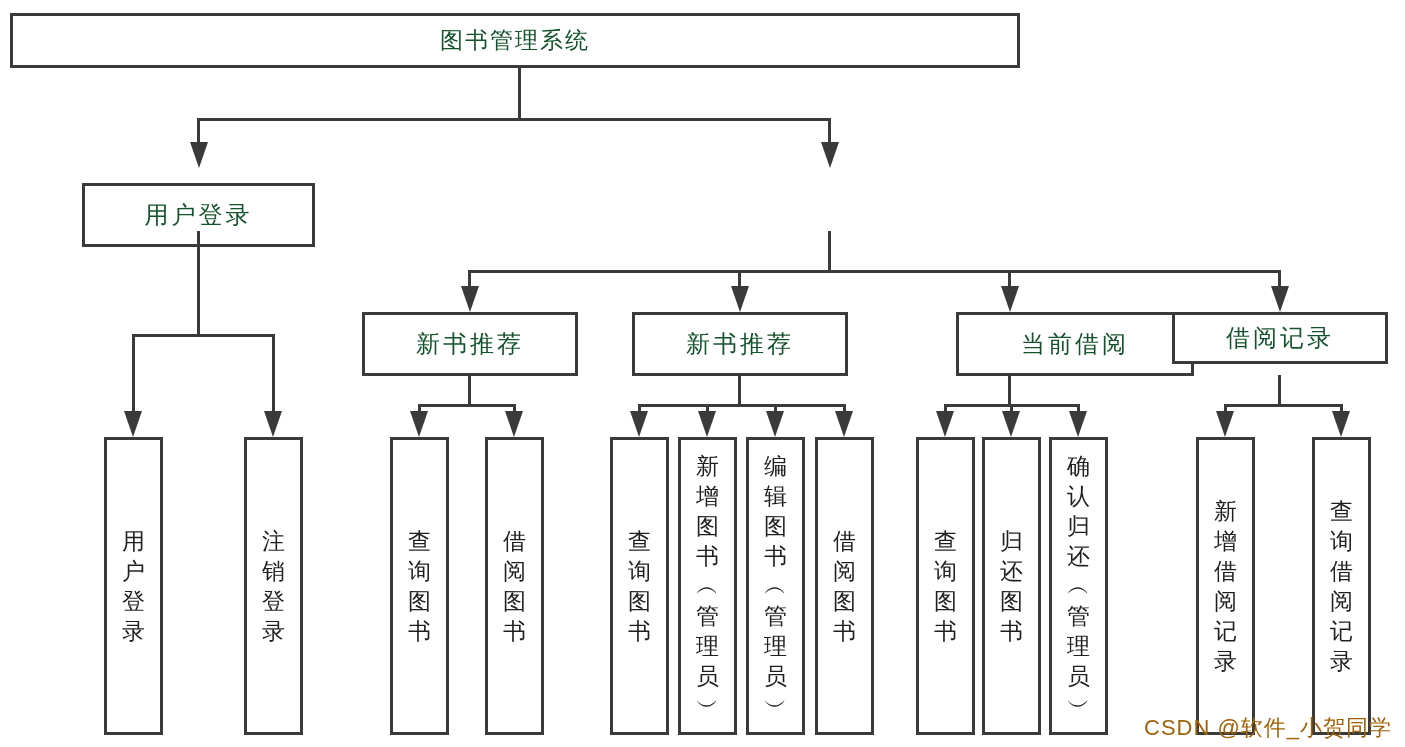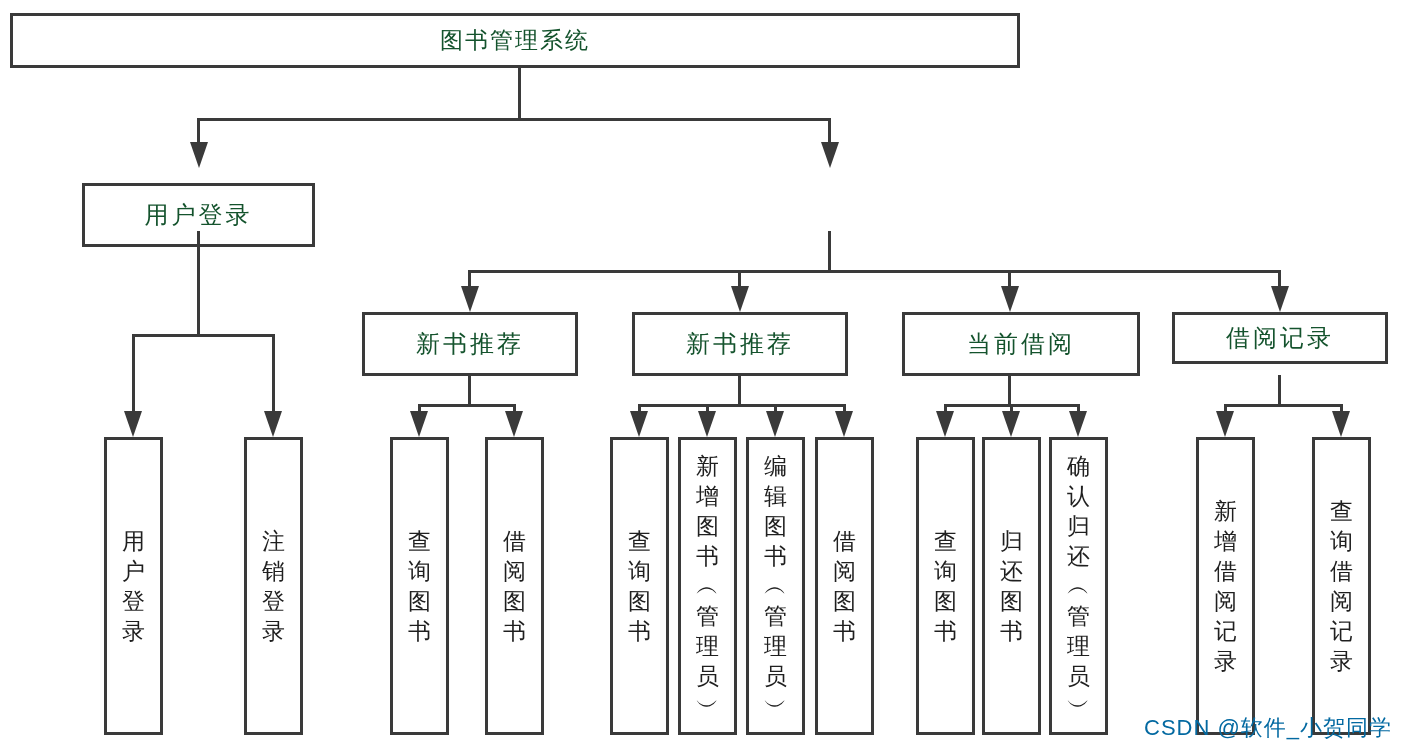--- a/index.html
+++ b/index.html
@@ -60,21 +60,21 @@
     border-left: 9px solid transparent;
     border-right: 9px solid transparent;
     border-top: 26px solid #3a3a3a;
   }
   
   #watermark {
     position: absolute;
     left: 1144px;
     top: 713px;
     font-size: 22px;
-    color: #0369a1;
+    color: #a16207;
     letter-spacing: 1px;
     white-space: nowrap;
     z-index: 5;
   }
 </style>
 </head>
 <body>
 
 <div id="canvas">
 
@@ -103,21 +103,21 @@
   <div class="ar" style="left:731px;top:286px;"></div>
   <div class="ar" style="left:1001px;top:286px;"></div>
   <div class="ar" style="left:1271px;top:286px;"></div>
 
   <div class="box hbox" style="left:362px;top:312px;width:216px;height:64px;">
     <span data-bind="level3.0.label">新书推荐</span>
   </div>
   <div class="box hbox" style="left:632px;top:312px;width:216px;height:64px;">
     <span data-bind="level3.1.label">新书推荐</span>
   </div>
-  <div class="box hbox" style="left:902px;top:312px;width:238px;height:64px;">
+  <div class="box hbox" style="left:956px;top:312px;width:238px;height:64px;">
     <span data-bind="level3.2.label">当前借阅</span>
   </div>
   <div class="box hbox" style="left:1172px;top:312px;width:216px;height:52px;">
     <span data-bind="level3.3.label">借阅记录</span>
   </div>
 
   <div class="vl" style="left:197px;top:231px;height:106px;"></div>
   <div class="hl" style="left:132px;top:334px;width:143px;"></div>
   <div class="vl" style="left:132px;top:334px;height:81px;"></div>
   <div class="vl" style="left:272px;top:334px;height:81px;"></div>

